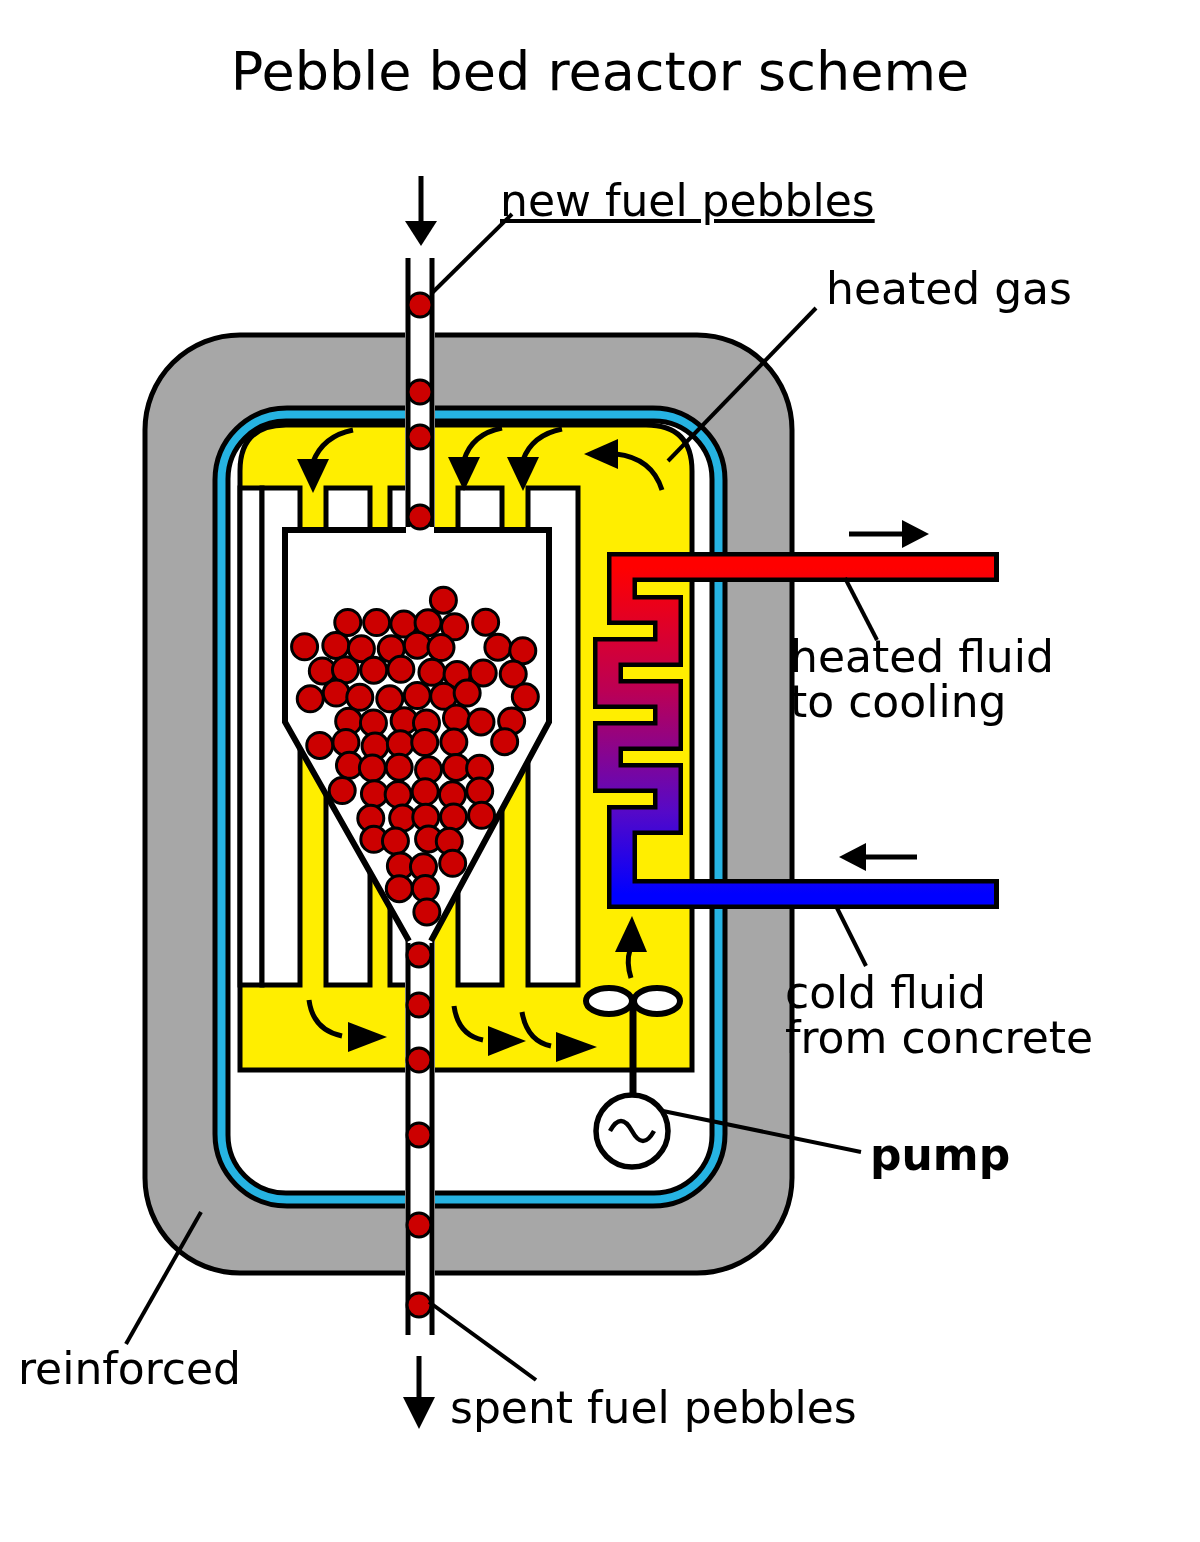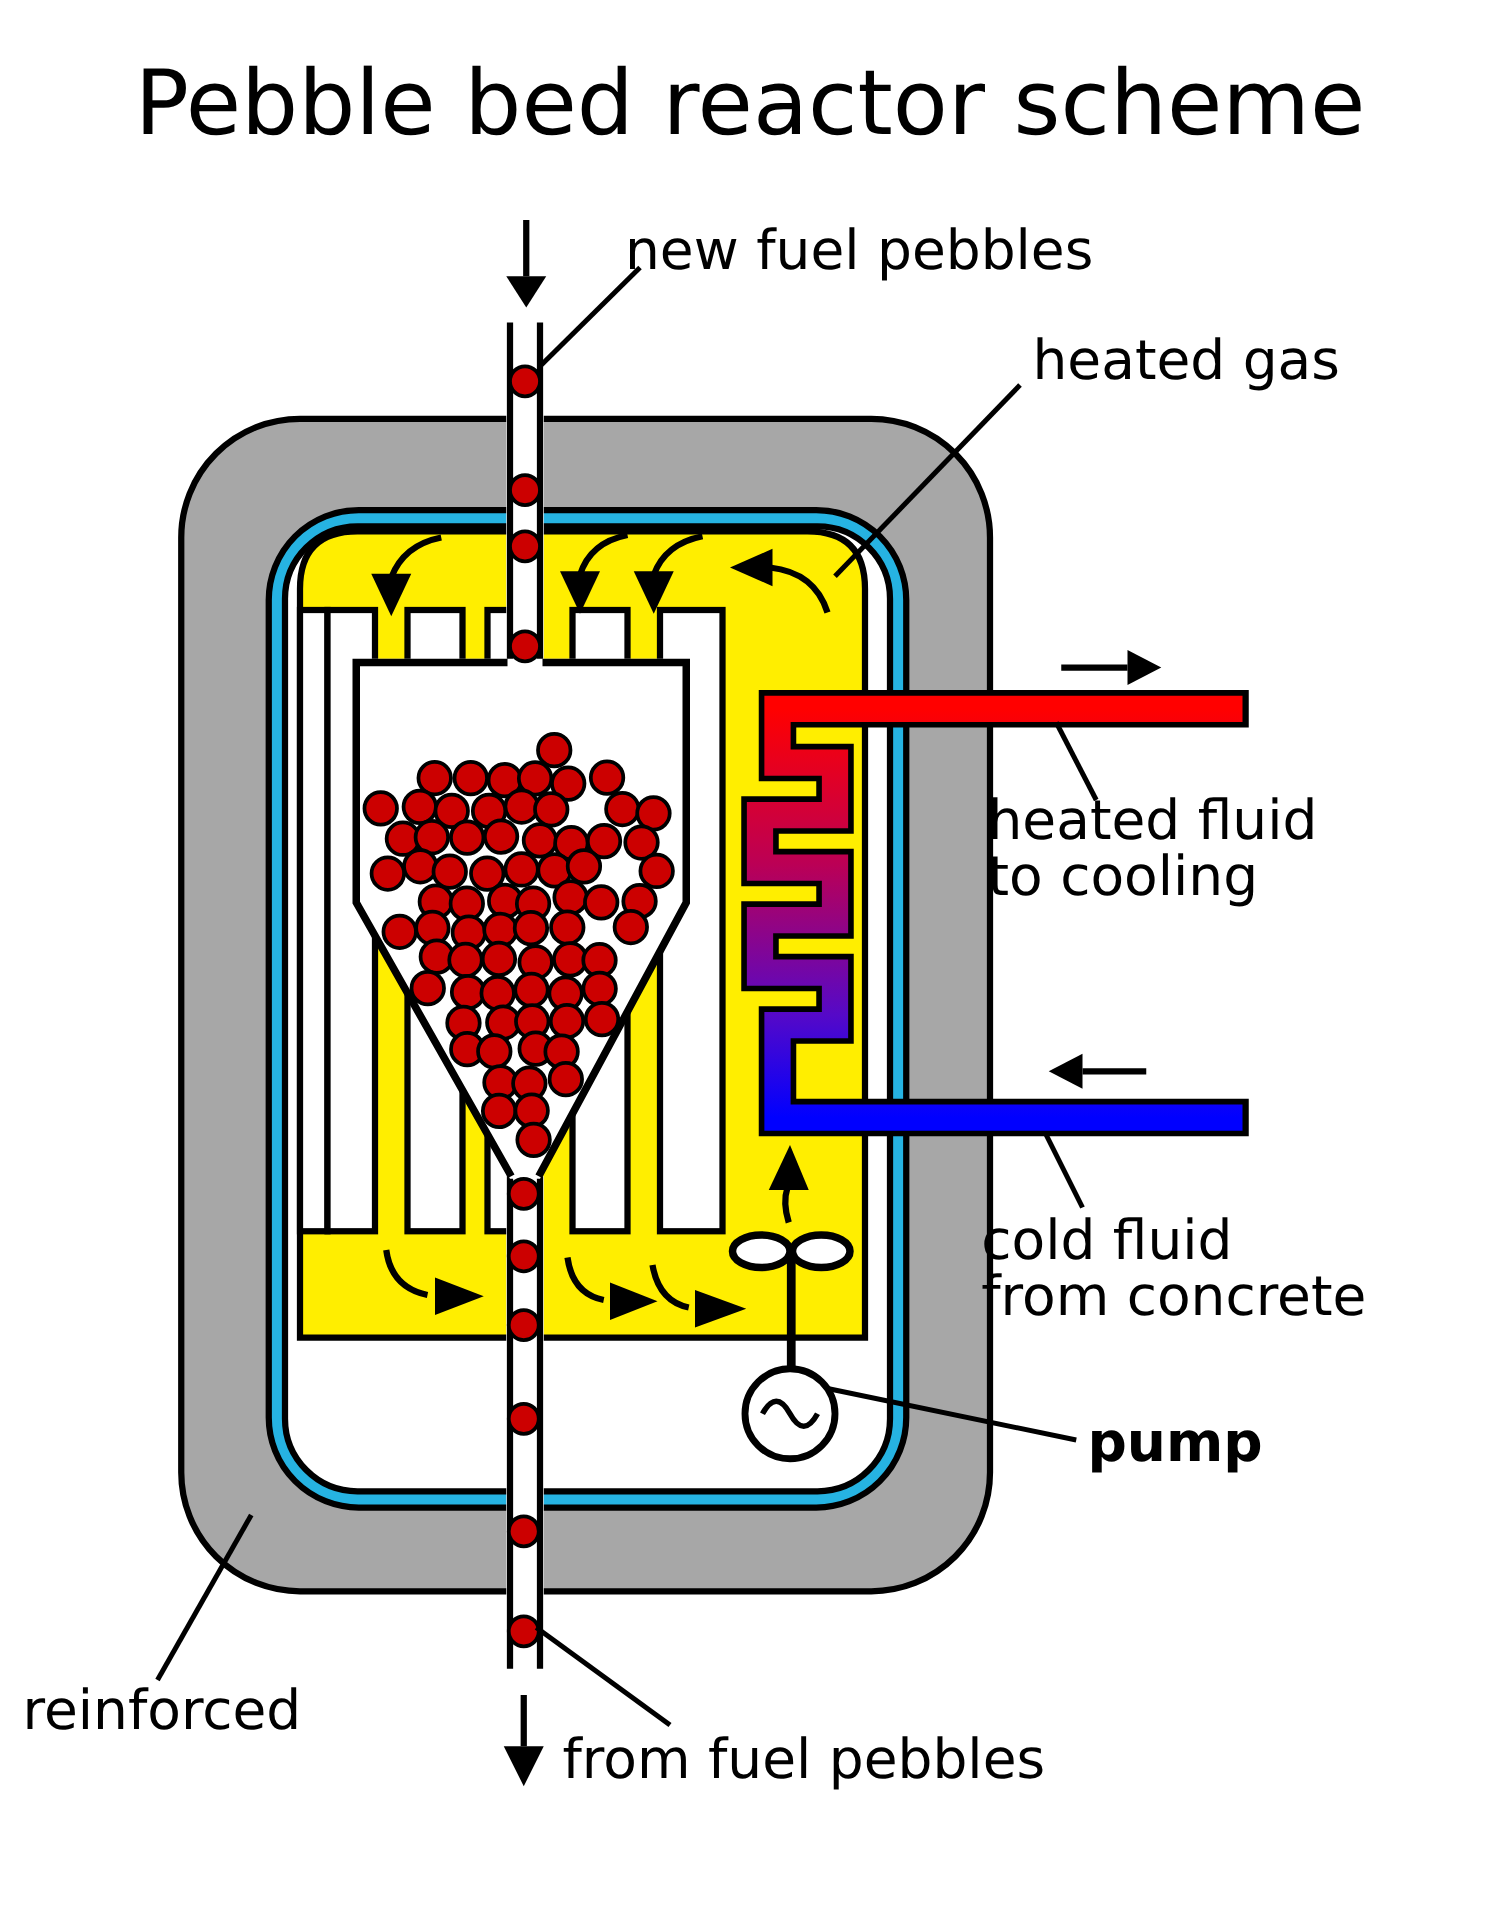--- a/index.html
+++ b/index.html
@@ -1,21 +1,21 @@
 <!DOCTYPE html>
 <html><head>
 <meta charset="utf-8">
 <style>
   html,body{margin:0;padding:0;background:#ffffff;}
   #stage{position:relative;width:1200px;height:1542px;background:#ffffff;overflow:hidden;
          font-family:"DejaVu Sans","Liberation Sans",sans-serif;}
   #diagram{position:absolute;left:0;top:0;}
   .label{position:absolute;color:#000;font-size:44px;line-height:45px;white-space:nowrap;}
   .label.center{}
-  #title{position:absolute;left:0;right:0;top:40px;text-align:center;font-size:72px;color:#000;}
+  #title{position:absolute;left:0;right:0;top:40px;text-align:center;font-size:54px;color:#000;}
 </style>
 </head>
 <body>
 
 <div id="stage">
 
   <svg id="diagram" width="1200" height="1542" viewBox="0 0 1200 1542">
     <defs>
       <linearGradient id="hxgrad" gradientUnits="userSpaceOnUse" x1="0" y1="567" x2="0" y2="894">
         <stop offset="0" stop-color="#ff0000"></stop>
@@ -196,34 +196,34 @@
       <line x1="845" y1="578" x2="877" y2="640"></line>
       <line x1="836" y1="906" x2="866" y2="966"></line>
       <line x1="663" y1="1111" x2="861" y2="1152"></line>
       <line x1="201" y1="1212" x2="126" y2="1344"></line>
       <line x1="429" y1="1302" x2="536" y2="1380"></line>
     </g>
   </svg>
 
   <div id="title">Pebble bed reactor scheme</div>
 
-  <div class="label" style="left:500px;top:178px;">new fuel pebbles</div>
+  <div class="label" style="left:500px;top:178px;text-decoration:underline;">new fuel pebbles</div>
 
   <div class="label" style="left:826px;top:266px;">heated gas</div>
 
   <div class="label center" style="left:790px;top:634px;width:266px;">
     <div>heated fluid</div>
     <div>to cooling</div>
   </div>
 
   <div class="label center" style="left:785px;top:970px;width:280px;">
     <div>cold fluid</div>
     <div>from concrete</div>
   </div>
 
   <div class="label" style="left:870px;top:1132px;font-weight:bold;">pump</div>
 
   <div class="label center" style="left:18px;top:1350px;width:250px;line-height:38px;">
     <div>reinforced</div>
   </div>
 
-  <div class="label" style="left:450px;top:1385px;">from fuel pebbles</div>
+  <div class="label" style="left:450px;top:1385px;">spent fuel pebbles</div>
 </div>
 
 </body></html>

